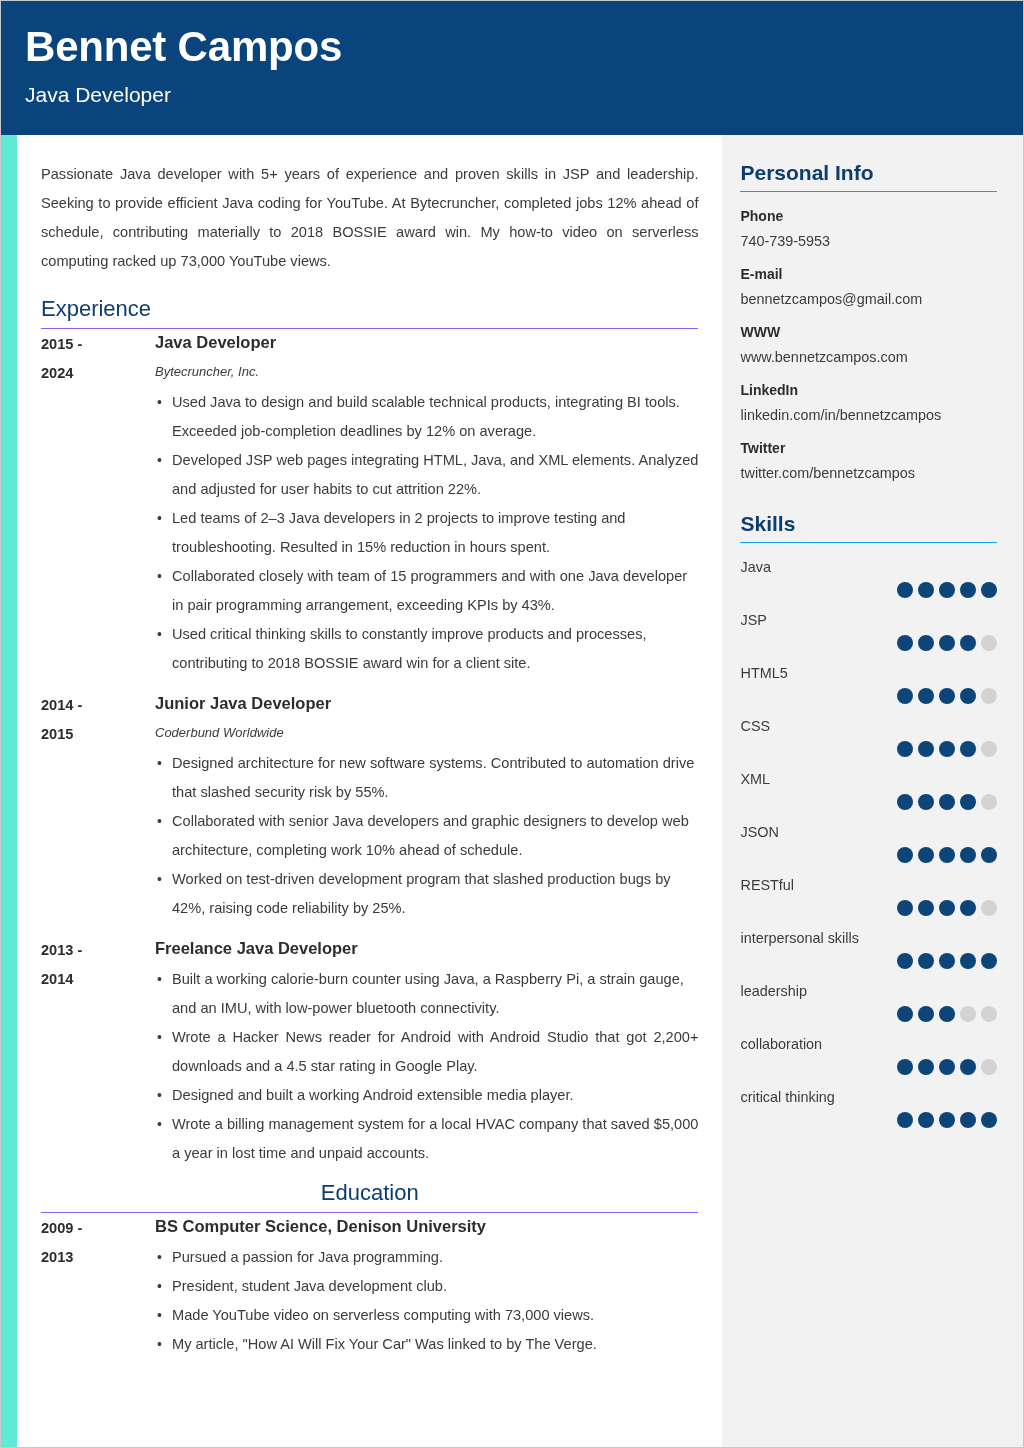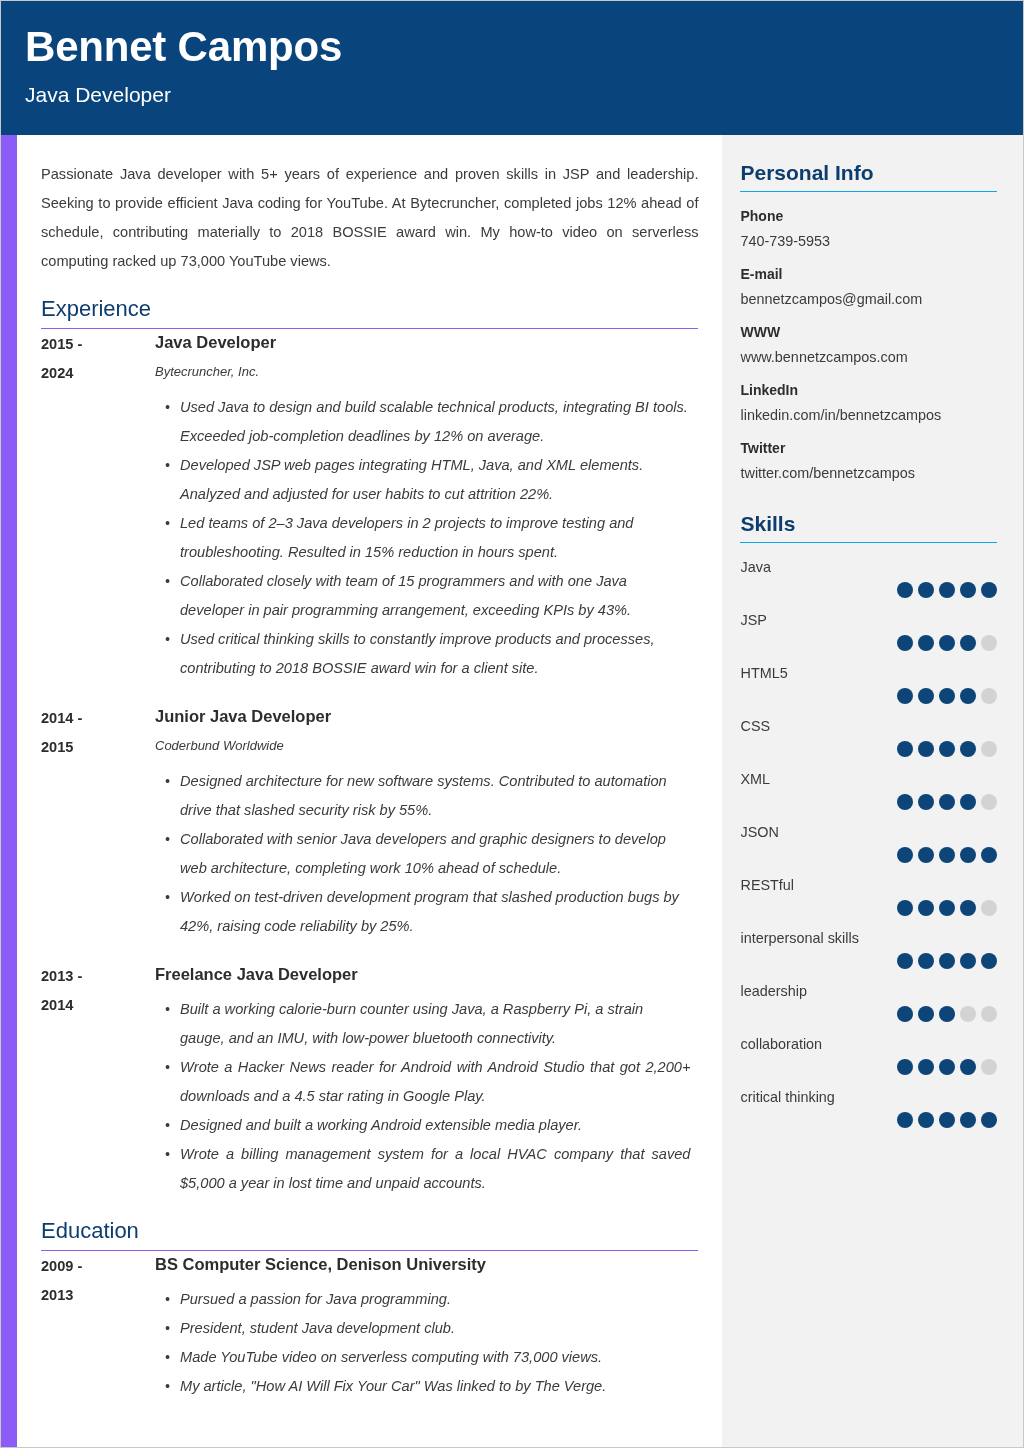--- a/index.html
+++ b/index.html
@@ -7,21 +7,21 @@
     width: 1024px;
     height: 1448px;
     background: #ffffff;
     font-family: "Liberation Sans", sans-serif;
   }
   .page {
     position: relative;
     width: 1024px;
     height: 1448px;
     border: 1px solid #c8c8c8;
-    background: #8b5cf6;
+    background: #5eead4;
     overflow: hidden;
   }
 
   
   .header {
     background: #09457C;
     height: 134px;
     padding: 22px 0 0 24px;
   }
   .name {
@@ -67,21 +67,21 @@
   }
 
   
   .sec-head {
     color: #0D3D6E;
     font-size: 22px;
     font-weight: normal;
     padding-bottom: 6px;
     border-bottom: 1px solid #8b5cf6;
   }
-  .sec-head.tight { margin-top: 12px; }
+  .sec-head.tight { margin-top: 12px; text-align: center; }
 
   
   .entry {
     display: flex;
     margin-bottom: 12px;
   }
   .entry-dates {
     width: 114px;
     flex: 0 0 114px;
     font-size: 14.6px;
@@ -100,23 +100,22 @@
   }
   .entry-company {
     font-size: 13px;
     font-style: italic;
     color: #3b3b3b;
     line-height: 26px;
     margin-bottom: 3px;
   }
   ul.bullets {
     list-style: none;
-    margin: 8px;
+    margin: 0;
     padding: 0;
-    font-style: italic;
   }
   ul.bullets li {
     position: relative;
     padding-left: 17px;
     font-size: 14.6px;
     line-height: 29px;
     color: #3b3b3b;
   }
   ul.bullets li::before {
     content: "\2022";

